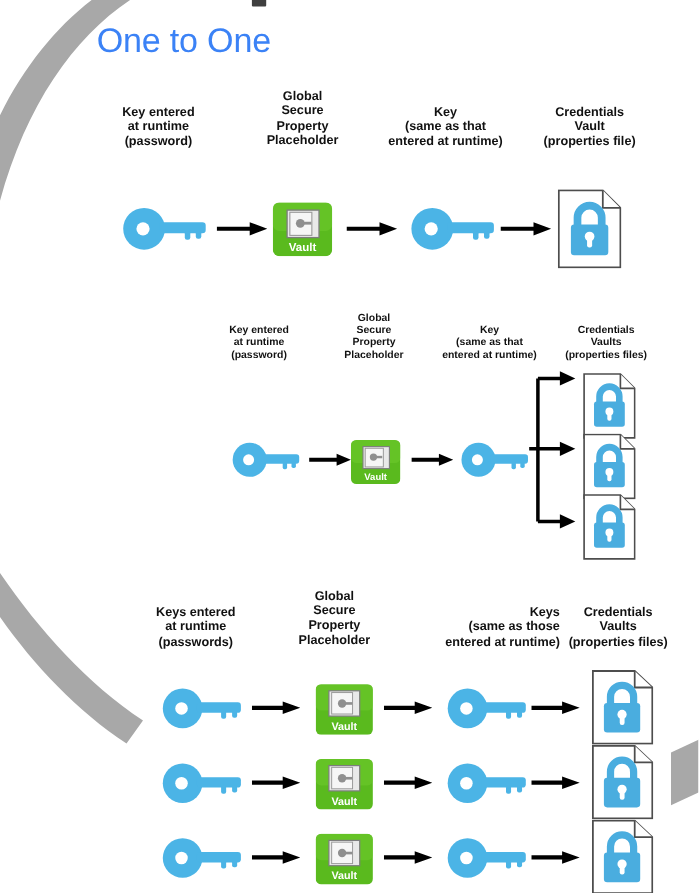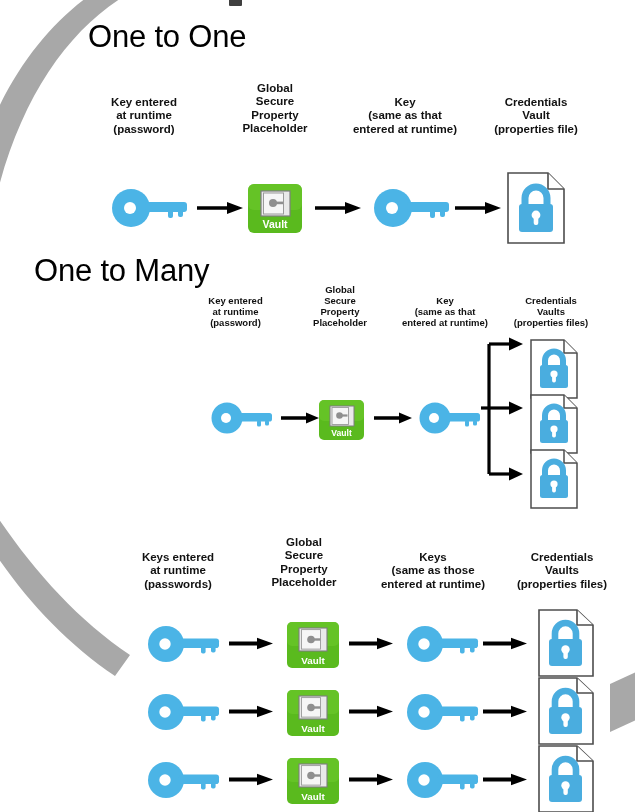--- a/index.html
+++ b/index.html
@@ -35,21 +35,21 @@
     height: 20px;
     background: #3f3f3f;
     border-radius: 1px;
   }
 
   
   .heading {
     position: absolute;
     font-family: "Liberation Sans", sans-serif;
     font-weight: 400;
-    color: #000000;
+    color: #3b82f6;
     letter-spacing: -0.2px;
     white-space: nowrap;
   }
   #heading-one-to-one        { left: 88px;  top: 19px;  font-size: 31px; }
   #heading-one-to-many       { left: 34px;  top: 253px; font-size: 31px; }
   #heading-multiple-one-to-one { left: 22px; top: 476px; font-size: 31px; }
 
   
   .caption {
     position: absolute;
@@ -176,21 +176,20 @@
     <svg width="58" height="72" viewBox="0 0 58 72">
       <path d="M1 1 H41 L57 17 V71 H1 Z" fill="#ffffff" stroke="#4d4d4d" stroke-width="1.6"></path>
       <path d="M41 1 L41 17 L57 17" fill="#ffffff" stroke="#4d4d4d" stroke-width="1.6"></path>
       <path d="M18 33 V26 a11 11 0 0 1 22 0 V33" fill="none" stroke="#4aaddf" stroke-width="7"></path>
       <rect x="12" y="32" width="34" height="28" rx="3" fill="#4aaddf"></rect>
       <circle cx="29" cy="43" r="4.4" fill="#ffffff"></circle>
       <rect x="26.7" y="43" width="4.6" height="10" rx="2" fill="#ffffff"></rect>
     </svg>
   </div>
 
-  <div id="heading-one-to-many" class="heading">One to Many</div>
 
   <div class="caption small" style="left:188px; top:295px; width:95px;">Key entered
 at runtime
 (password)</div>
   <div class="caption small" style="left:296px; top:284px; width:88px;">Global
 Secure
 Property
 Placeholder</div>
   <div class="caption small" style="left:385px; top:295px; width:120px;">Key
 (same as that
@@ -294,21 +293,21 @@
   </div>
 
 
   <div class="caption big" style="left:117px; top:551px; width:122px;">Keys entered
 at runtime
 (passwords)</div>
   <div class="caption big" style="left:244px; top:536px; width:120px;">Global
 Secure
 Property
 Placeholder</div>
-  <div class="caption big" style="left:357px; top:551px; width:152px;">Keys
+  <div class="caption big" style="left:357px; top:551px; width:152px;text-align:right;">Keys
 (same as those
 entered at runtime)</div>
   <div class="caption big" style="left:494px; top:551px; width:136px;">Credentials
 Vaults
 (properties files)</div>
 
   <div class="icon" style="left:146px; top:623px; width:76px; height:42px;">
     <svg width="76" height="42" viewBox="0 0 76 42">
       <g fill="#4bb4e6">
         <circle cx="20" cy="21" r="18"></circle>

